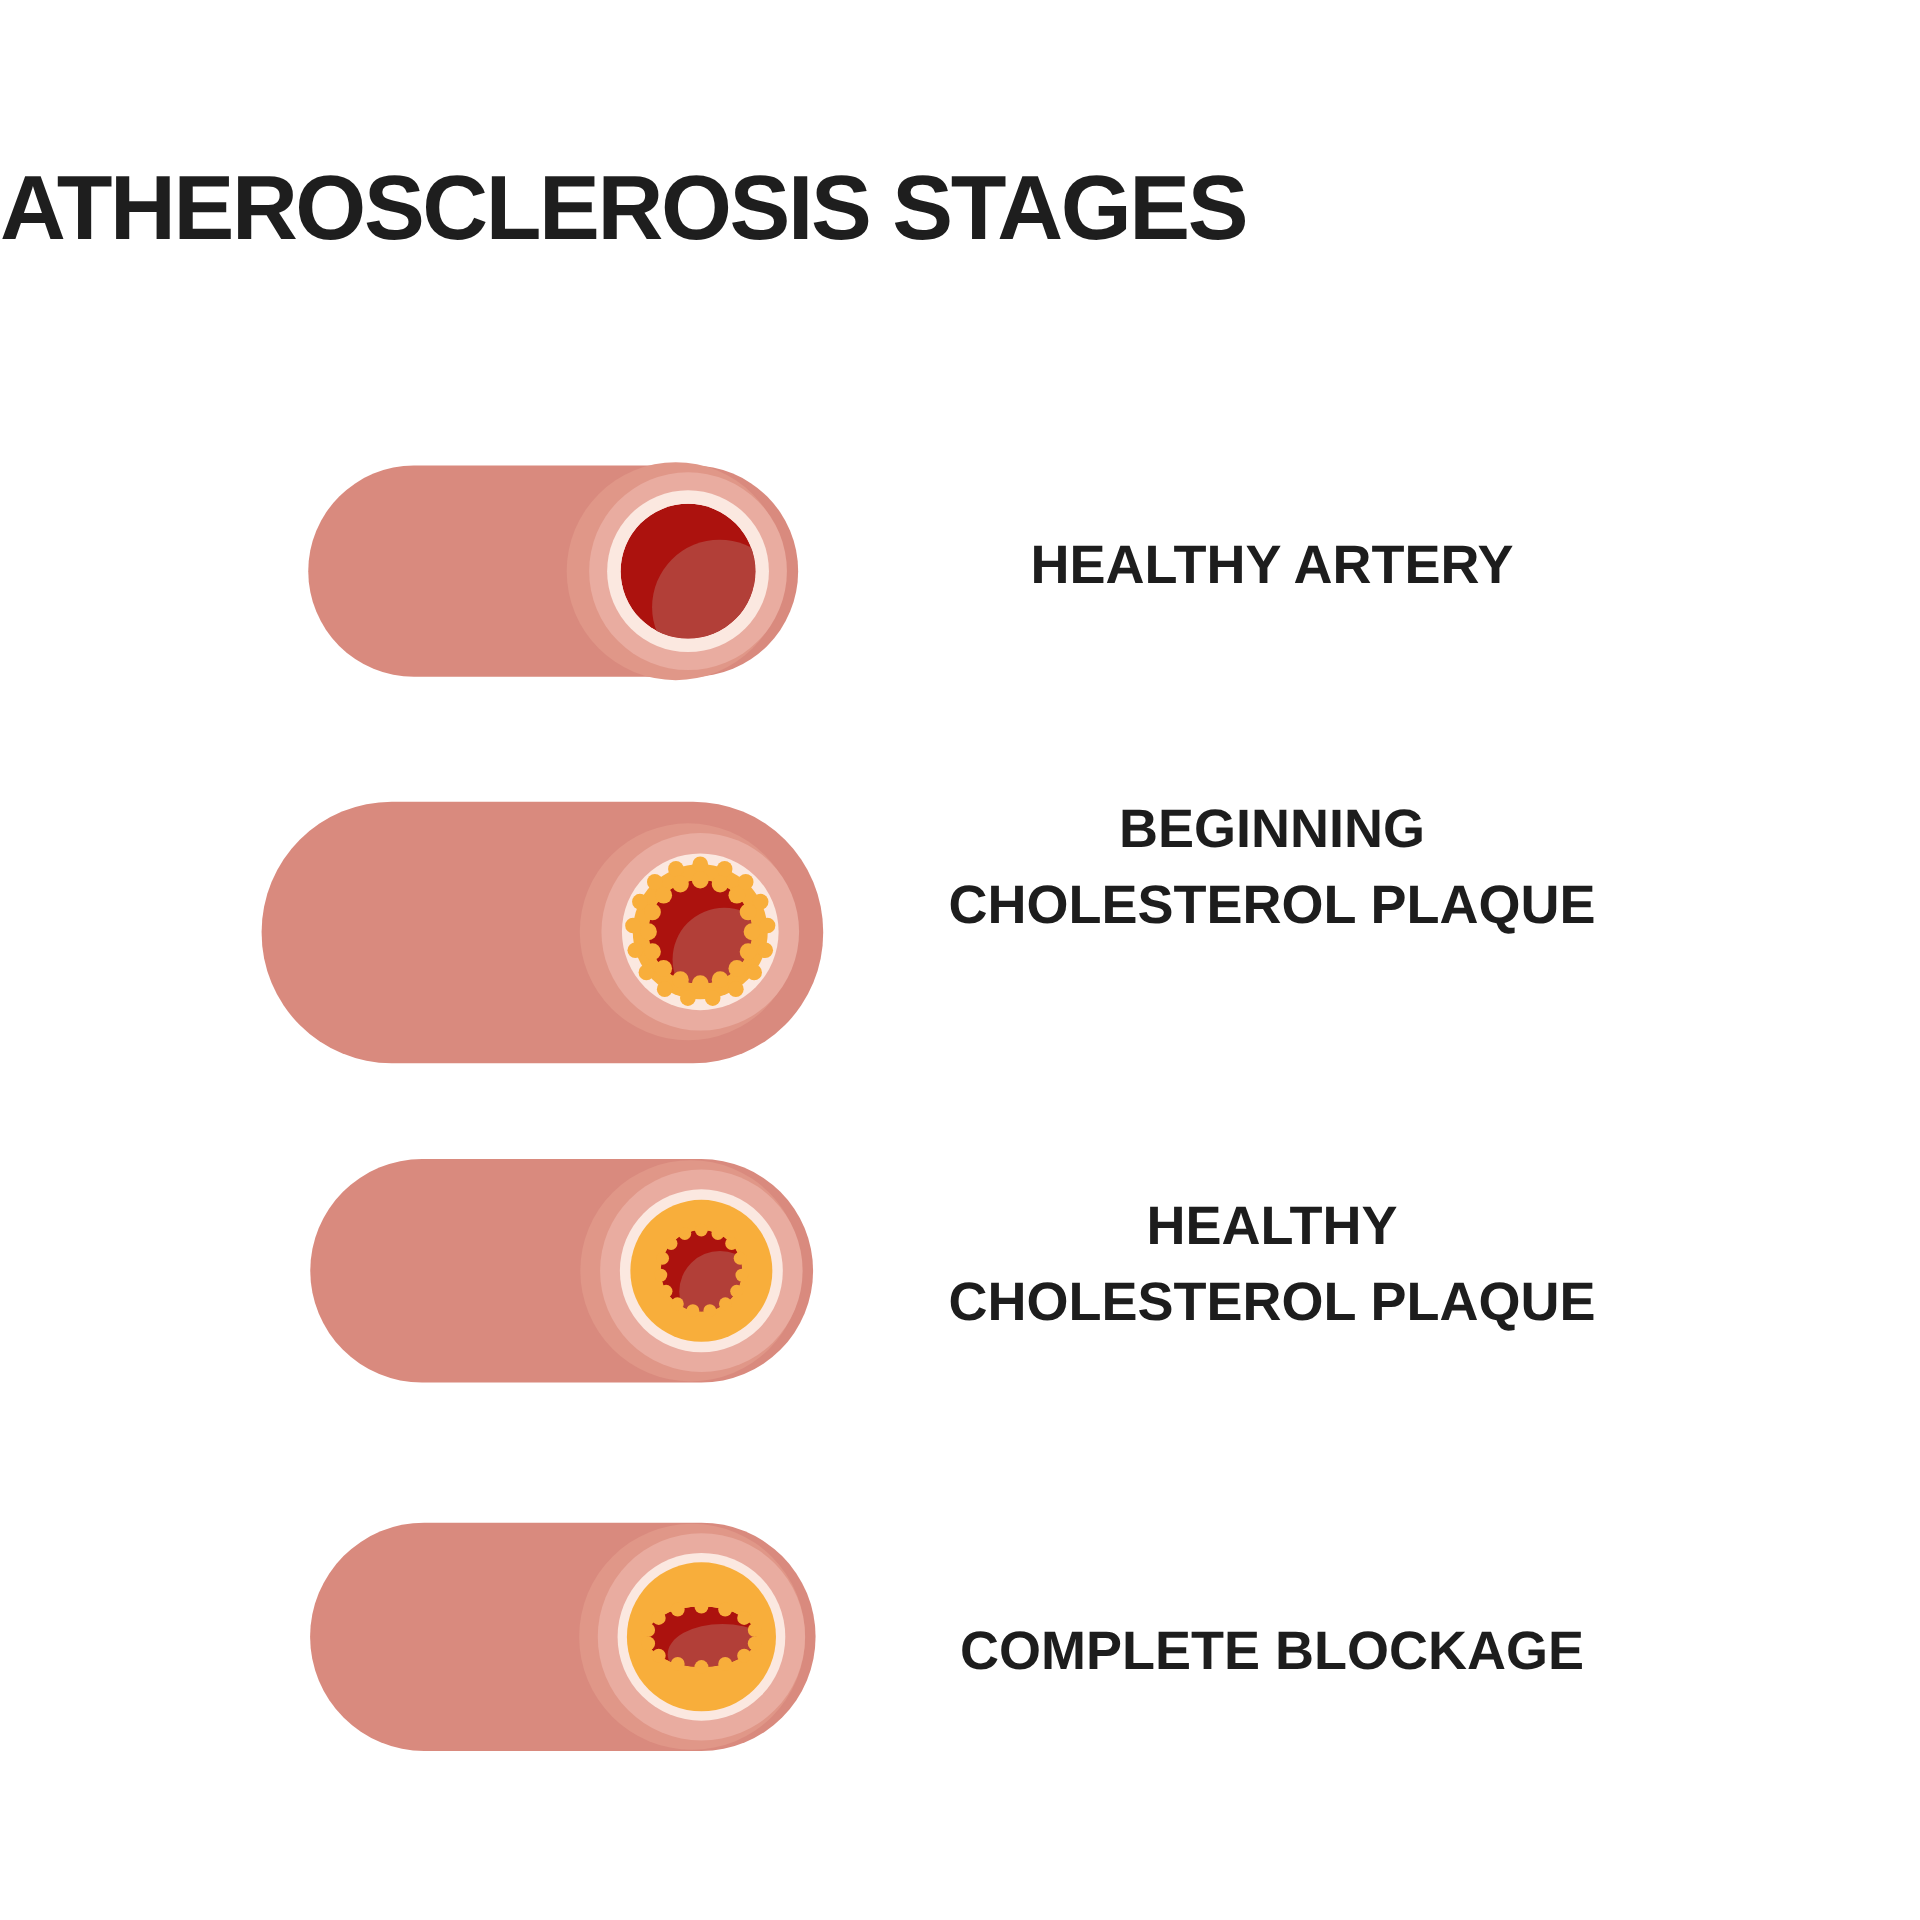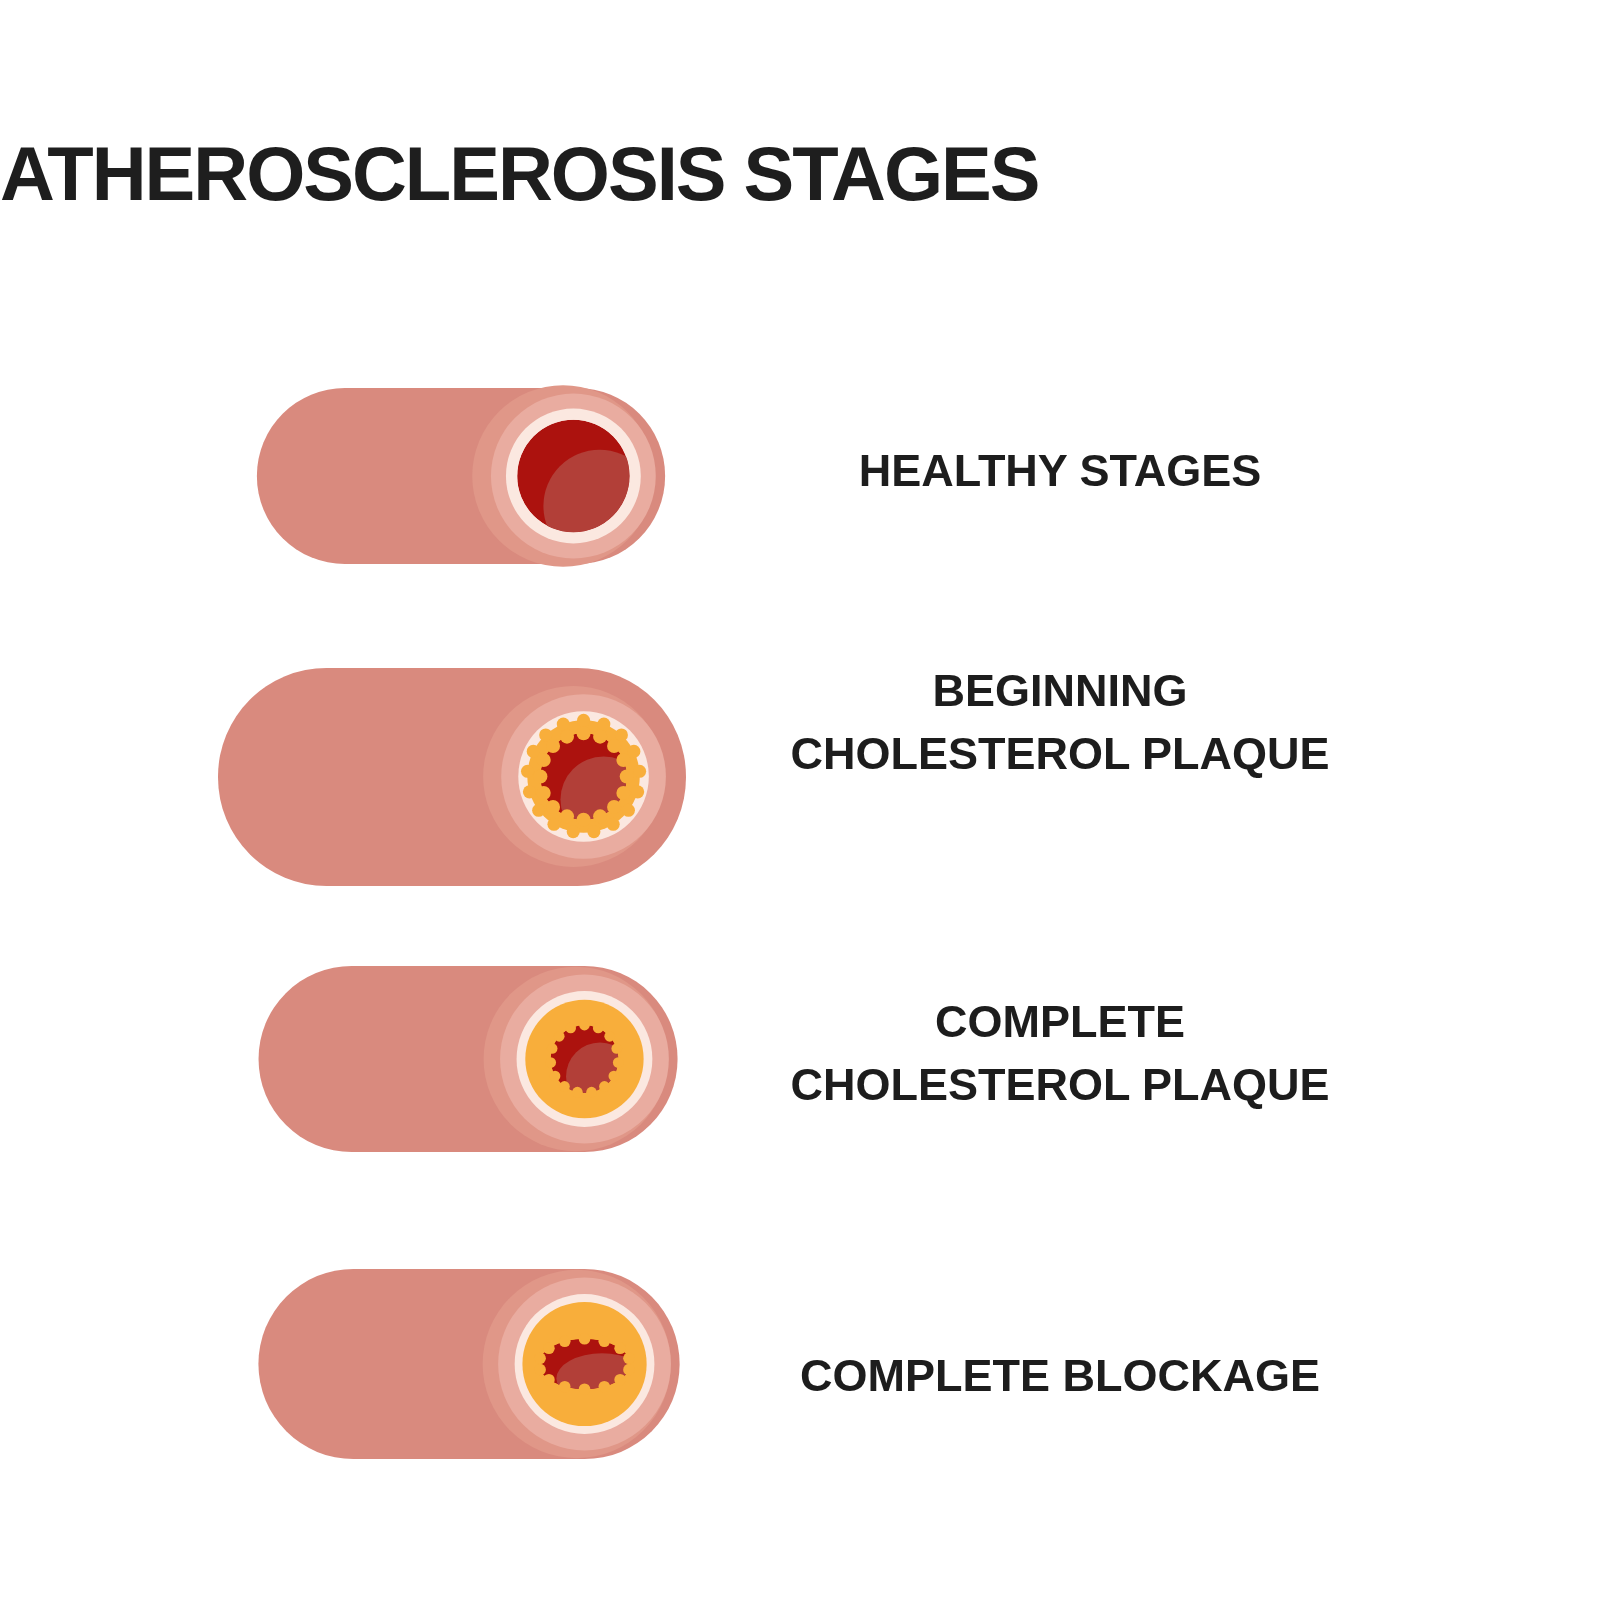--- a/index.html
+++ b/index.html
@@ -77,21 +77,21 @@
         <circle cx="329" cy="100" r="97" fill="#e09788"></circle>
         <circle cx="340" cy="100" r="88" fill="#e9aca0"></circle>
         <circle cx="340" cy="100" r="72" fill="#fbe8e0"></circle>
         <g clip-path="url(#clipL1)">
           <circle cx="340" cy="100" r="60" fill="#ac120e"></circle>
           <circle cx="368" cy="132" r="60" fill="#b23f38"></circle>
         </g>
       </svg>
     </div>
     <div class="stage-label" id="label-1">
-      <span>HEALTHY STAGES</span>
+      <span>HEALTHY ARTERY</span>
     </div>
   </section>
 
   <section class="stage-row">
     <div class="artery" id="artery-2">
       <svg viewBox="0 0 470 225">
         <defs>
             <clipPath id="clipL2">
               <circle cx="366" cy="112" r="43"></circle>
             </clipPath>
@@ -180,21 +180,21 @@
             <circle cx="317.4" cy="128.3" r="5.5" fill="#f8ae3b"></circle>
             <circle cx="307.7" cy="117.5" r="5.5" fill="#f8ae3b"></circle>
             <circle cx="303.2" cy="103.7" r="5.5" fill="#f8ae3b"></circle>
             <circle cx="304.7" cy="89.2" r="5.5" fill="#f8ae3b"></circle>
             <circle cx="312.0" cy="76.6" r="5.5" fill="#f8ae3b"></circle>
             <circle cx="323.8" cy="68.0" r="5.5" fill="#f8ae3b"></circle>
           </g>
       </svg>
     </div>
     <div class="stage-label" id="label-3">
-      <span>COMPLETE</span>
+      <span>HEALTHY</span>
       <span>CHOLESTEROL PLAQUE</span>
     </div>
   </section>
 
   <section class="stage-row">
     <div class="artery" id="artery-4">
       <svg viewBox="0 0 440 204">
         <defs>
             <clipPath id="clipL4">
               <ellipse cx="338" cy="102" rx="47" ry="26"></ellipse>

